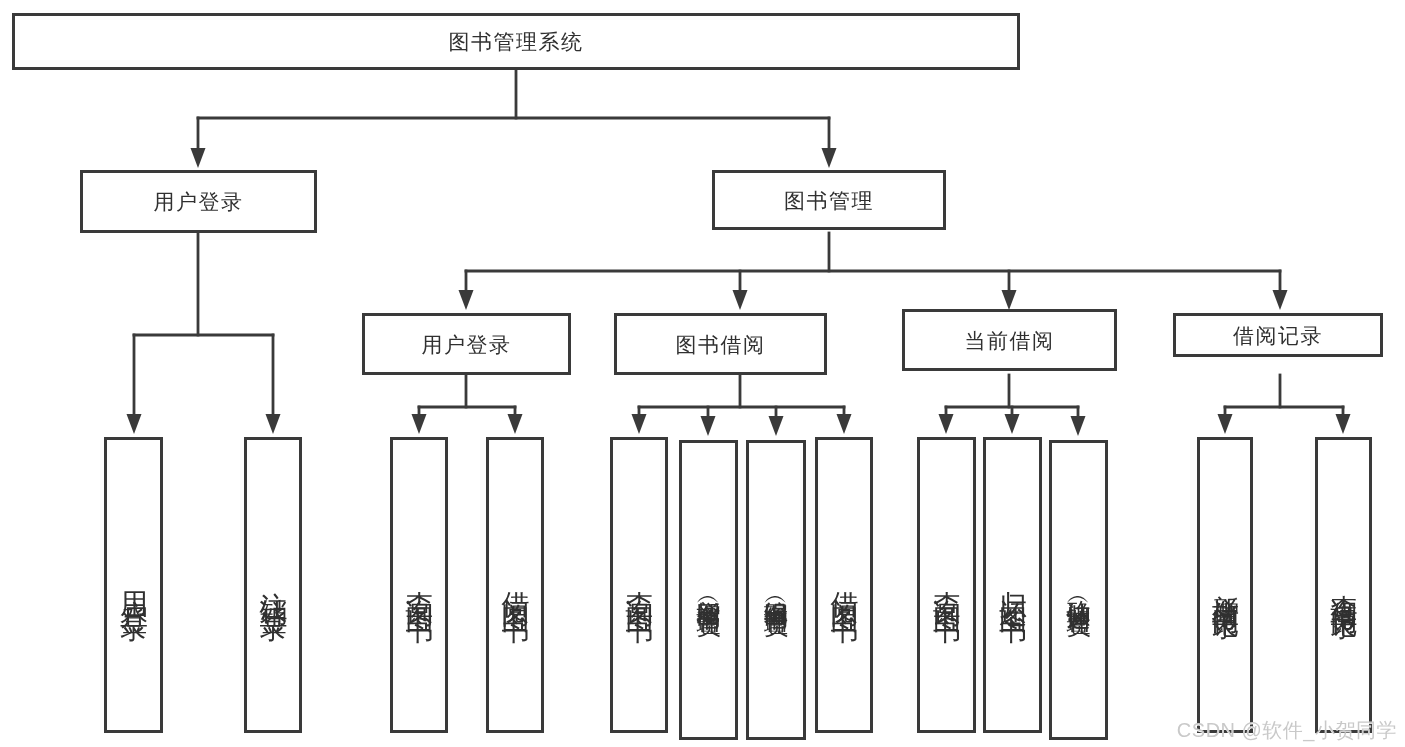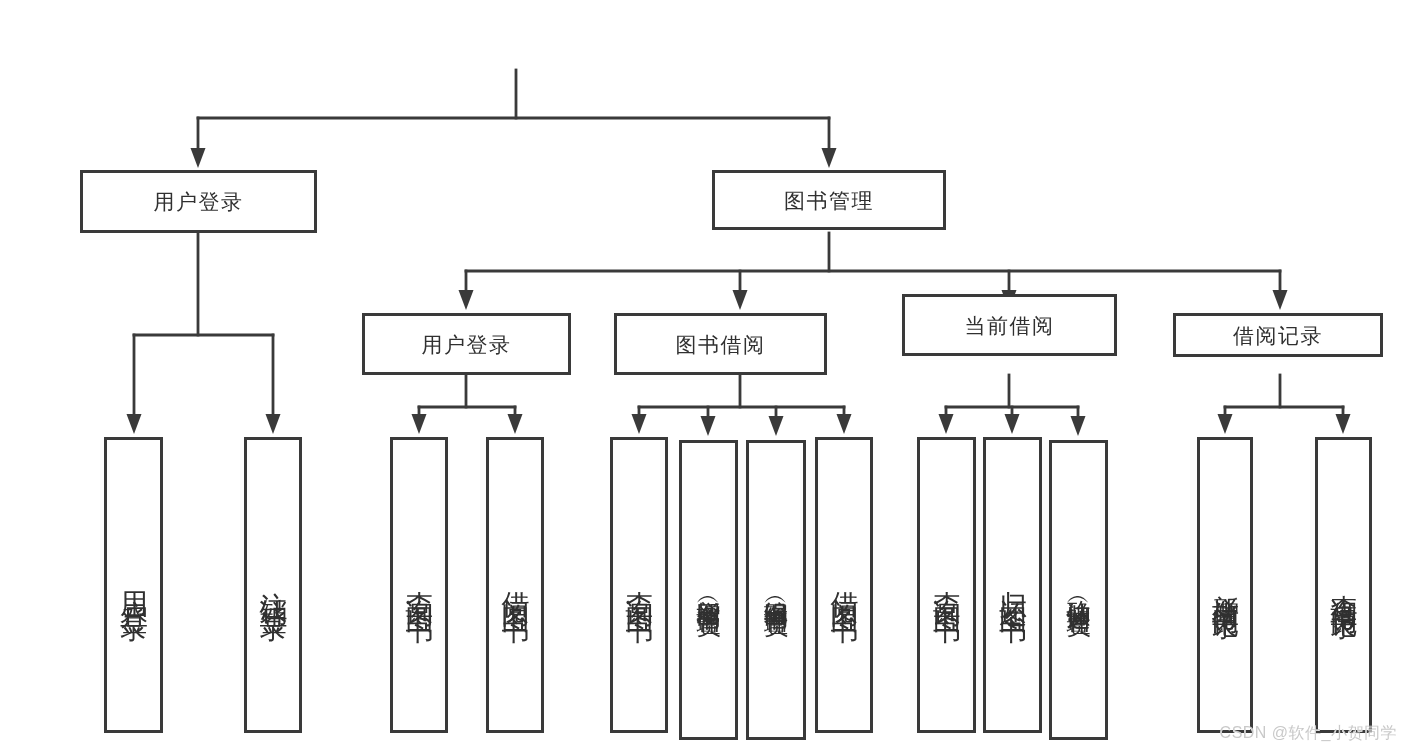--- a/index.html
+++ b/index.html
@@ -38,21 +38,21 @@
   #connectors {
     position: absolute;
     left: 0; top: 0;
     width: 1405px; height: 747px;
     pointer-events: none;
   }
   #watermark {
     position: absolute;
     right: 8px;
     bottom: 3px;
-    font-size: 16px;
+    font-size: 20px;
     color: #c9c9c9;
     letter-spacing: 0.5px;
     text-shadow: 0 1px 0 #ffffff;
     white-space: nowrap;
   }
 </style>
 </head>
 <body>
 
 <div id="stage">
@@ -105,27 +105,28 @@
       <line x1="1078" y1="407" x2="1078" y2="420" stroke="#3a3a3a" stroke-width="2.8" stroke-linecap="square"></line>
       <polygon points="1070.5,416 1085.5,416 1078,436" fill="#3a3a3a"></polygon>
       <line x1="1280" y1="375" x2="1280" y2="407" stroke="#3a3a3a" stroke-width="2.8" stroke-linecap="square"></line>
       <line x1="1225" y1="407" x2="1343" y2="407" stroke="#3a3a3a" stroke-width="2.8" stroke-linecap="square"></line>
       <line x1="1225" y1="407" x2="1225" y2="418" stroke="#3a3a3a" stroke-width="2.8" stroke-linecap="square"></line>
       <polygon points="1217.5,414 1232.5,414 1225,434" fill="#3a3a3a"></polygon>
       <line x1="1343" y1="407" x2="1343" y2="418" stroke="#3a3a3a" stroke-width="2.8" stroke-linecap="square"></line>
       <polygon points="1335.5,414 1350.5,414 1343,434" fill="#3a3a3a"></polygon>
     </svg>
 
+  <div class="box hbox" style="left:12px;top:13px;width:1008px;height:57px">图书管理系统</div>
 
   <div class="box hbox" style="left:80px;top:170px;width:237px;height:63px">用户登录</div>
   <div class="box hbox" style="left:712px;top:170px;width:234px;height:60px">图书管理</div>
 
   <div class="box hbox" style="left:362px;top:313px;width:209px;height:62px">用户登录</div>
   <div class="box hbox" style="left:614px;top:313px;width:213px;height:62px">图书借阅</div>
-  <div class="box hbox" style="left:902px;top:294px;width:215px;height:62px">当前借阅</div>
+  <div class="box hbox" style="left:902px;top:309px;width:215px;height:62px">当前借阅</div>
   <div class="box hbox" style="left:1173px;top:313px;width:210px;height:44px">借阅记录</div>
 
   <div class="box vbox vbox-s" style="left:104px;top:437px;width:59px;height:296px">用户登录</div>
   <div class="box vbox vbox-s" style="left:244px;top:437px;width:58px;height:296px">注销登录</div>
 
   <div class="box vbox vbox-s" style="left:390px;top:437px;width:58px;height:296px">查询图书</div>
   <div class="box vbox vbox-s" style="left:486px;top:437px;width:58px;height:296px">借阅图书</div>
 
   <div class="box vbox vbox-s" style="left:610px;top:437px;width:58px;height:296px">查询图书</div>
   <div class="box vbox vbox-l" style="left:679px;top:440px;width:59px;height:300px">新增图书（管理员）</div>

